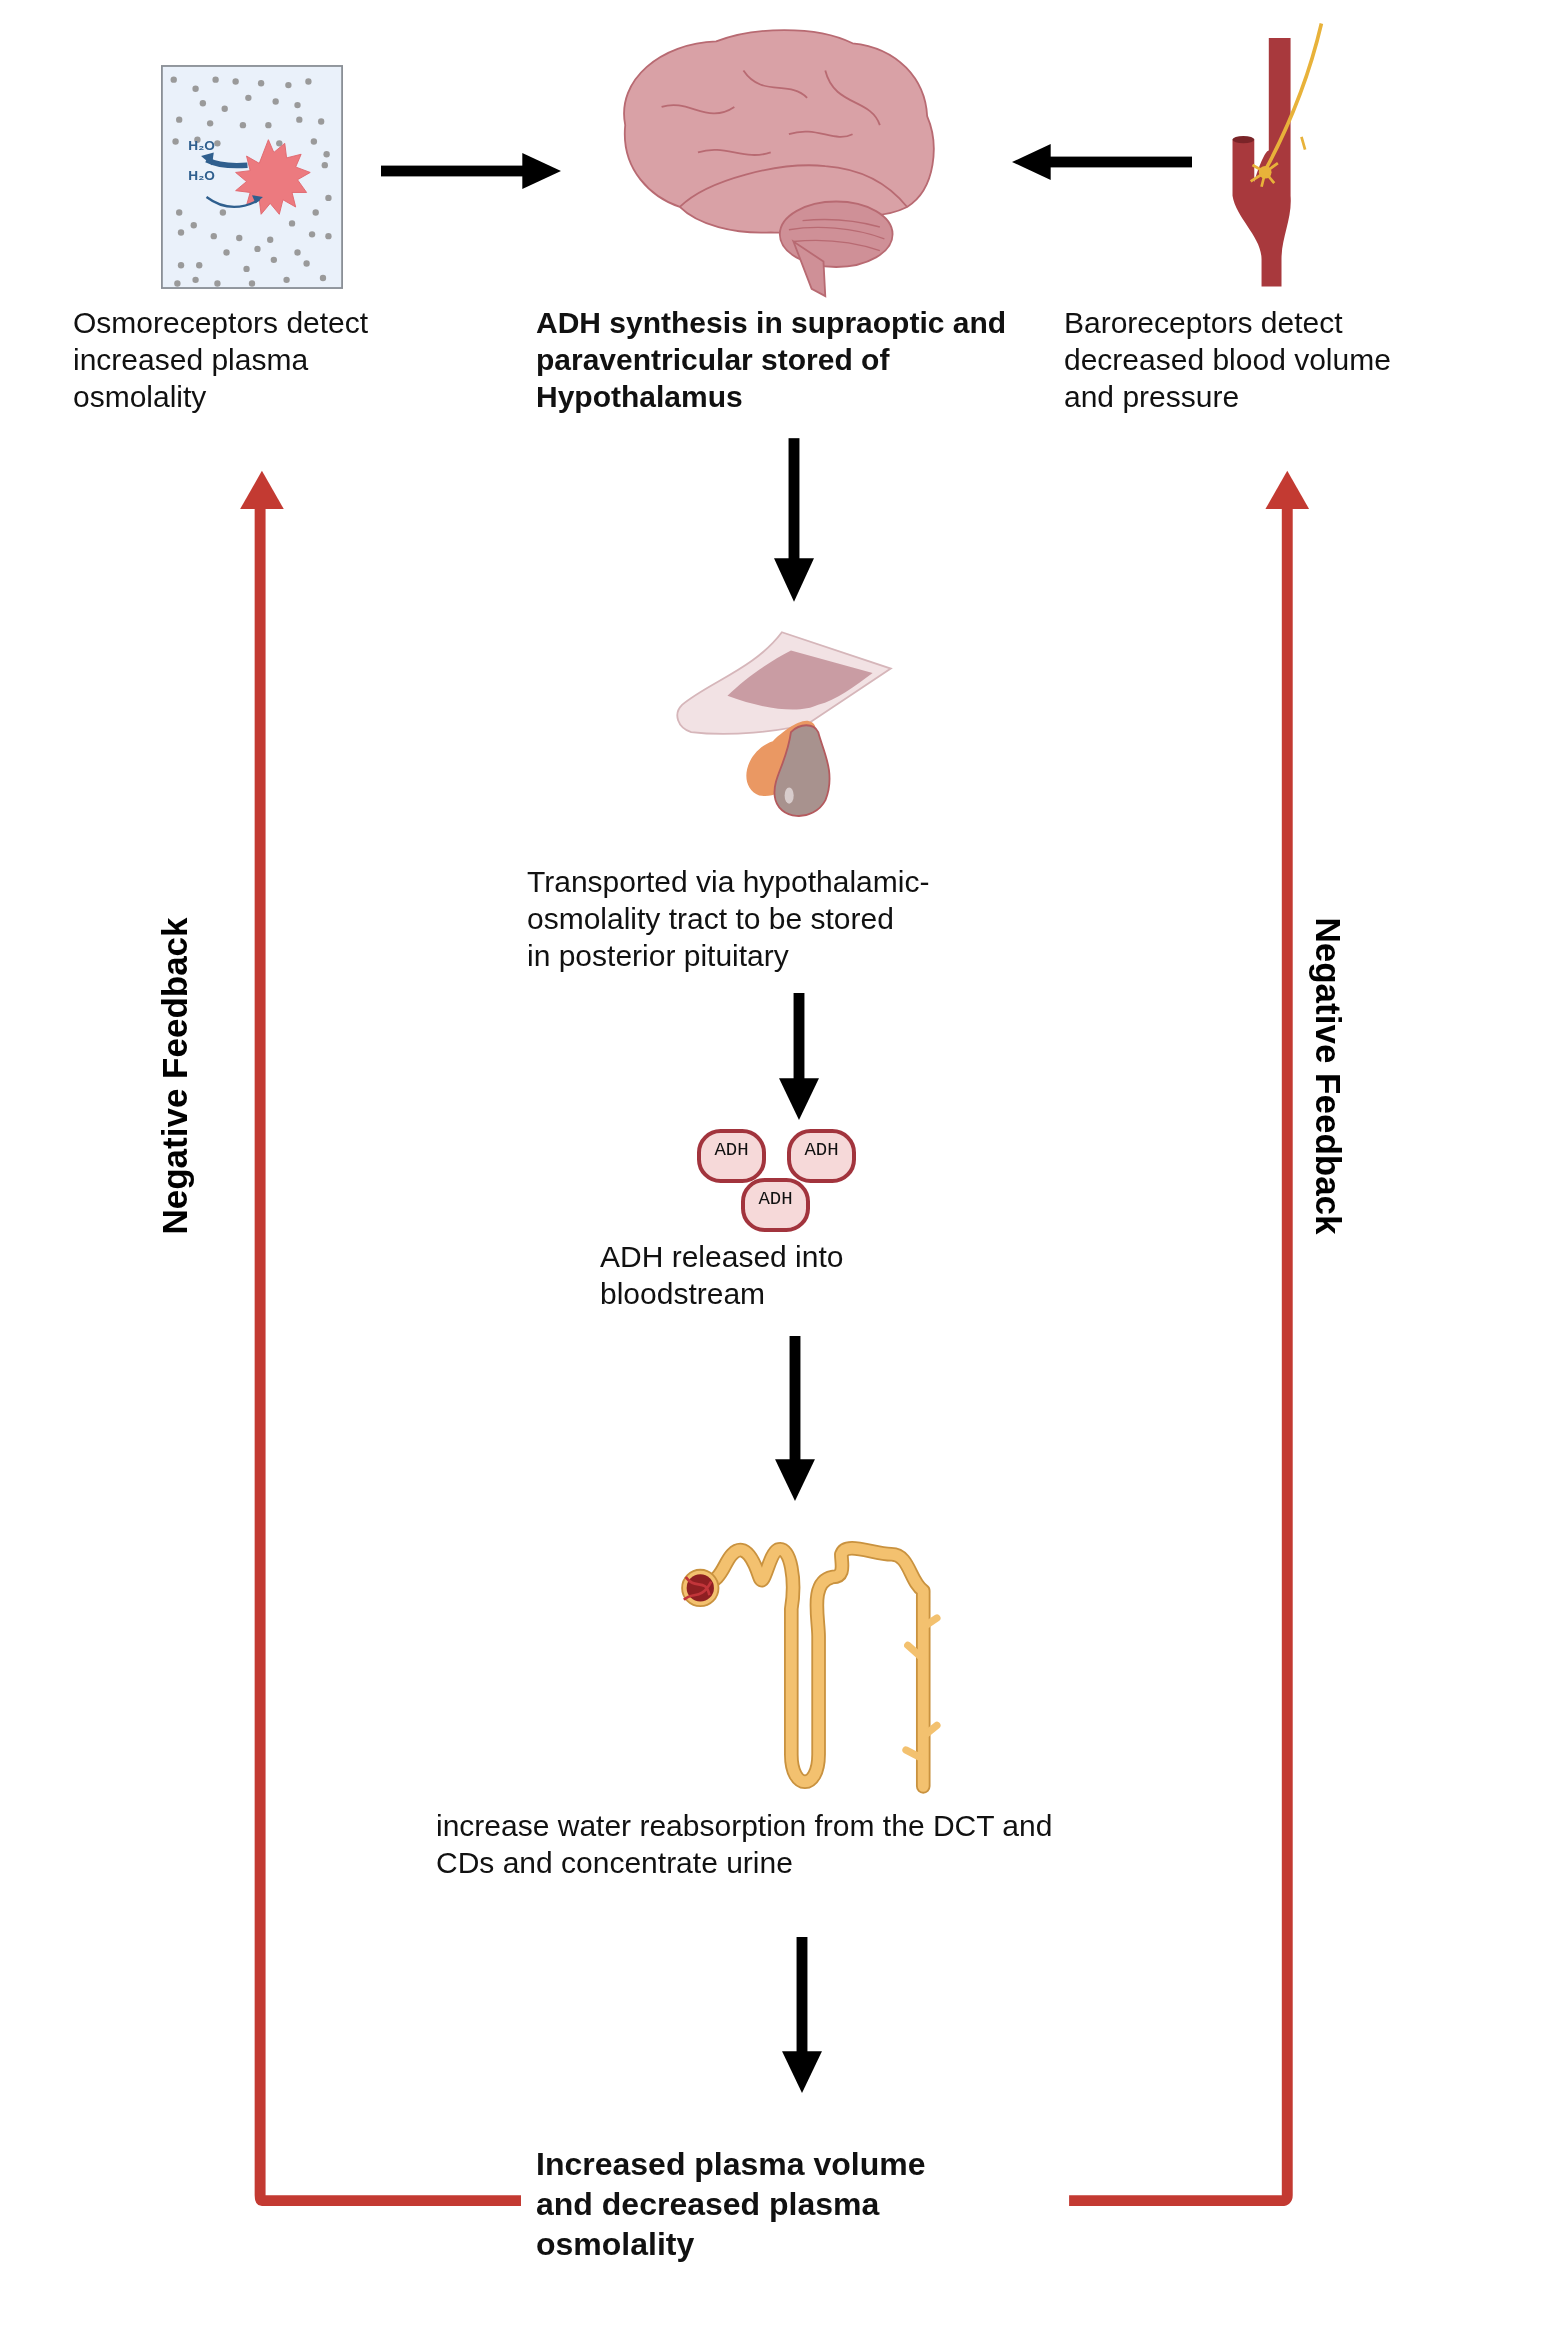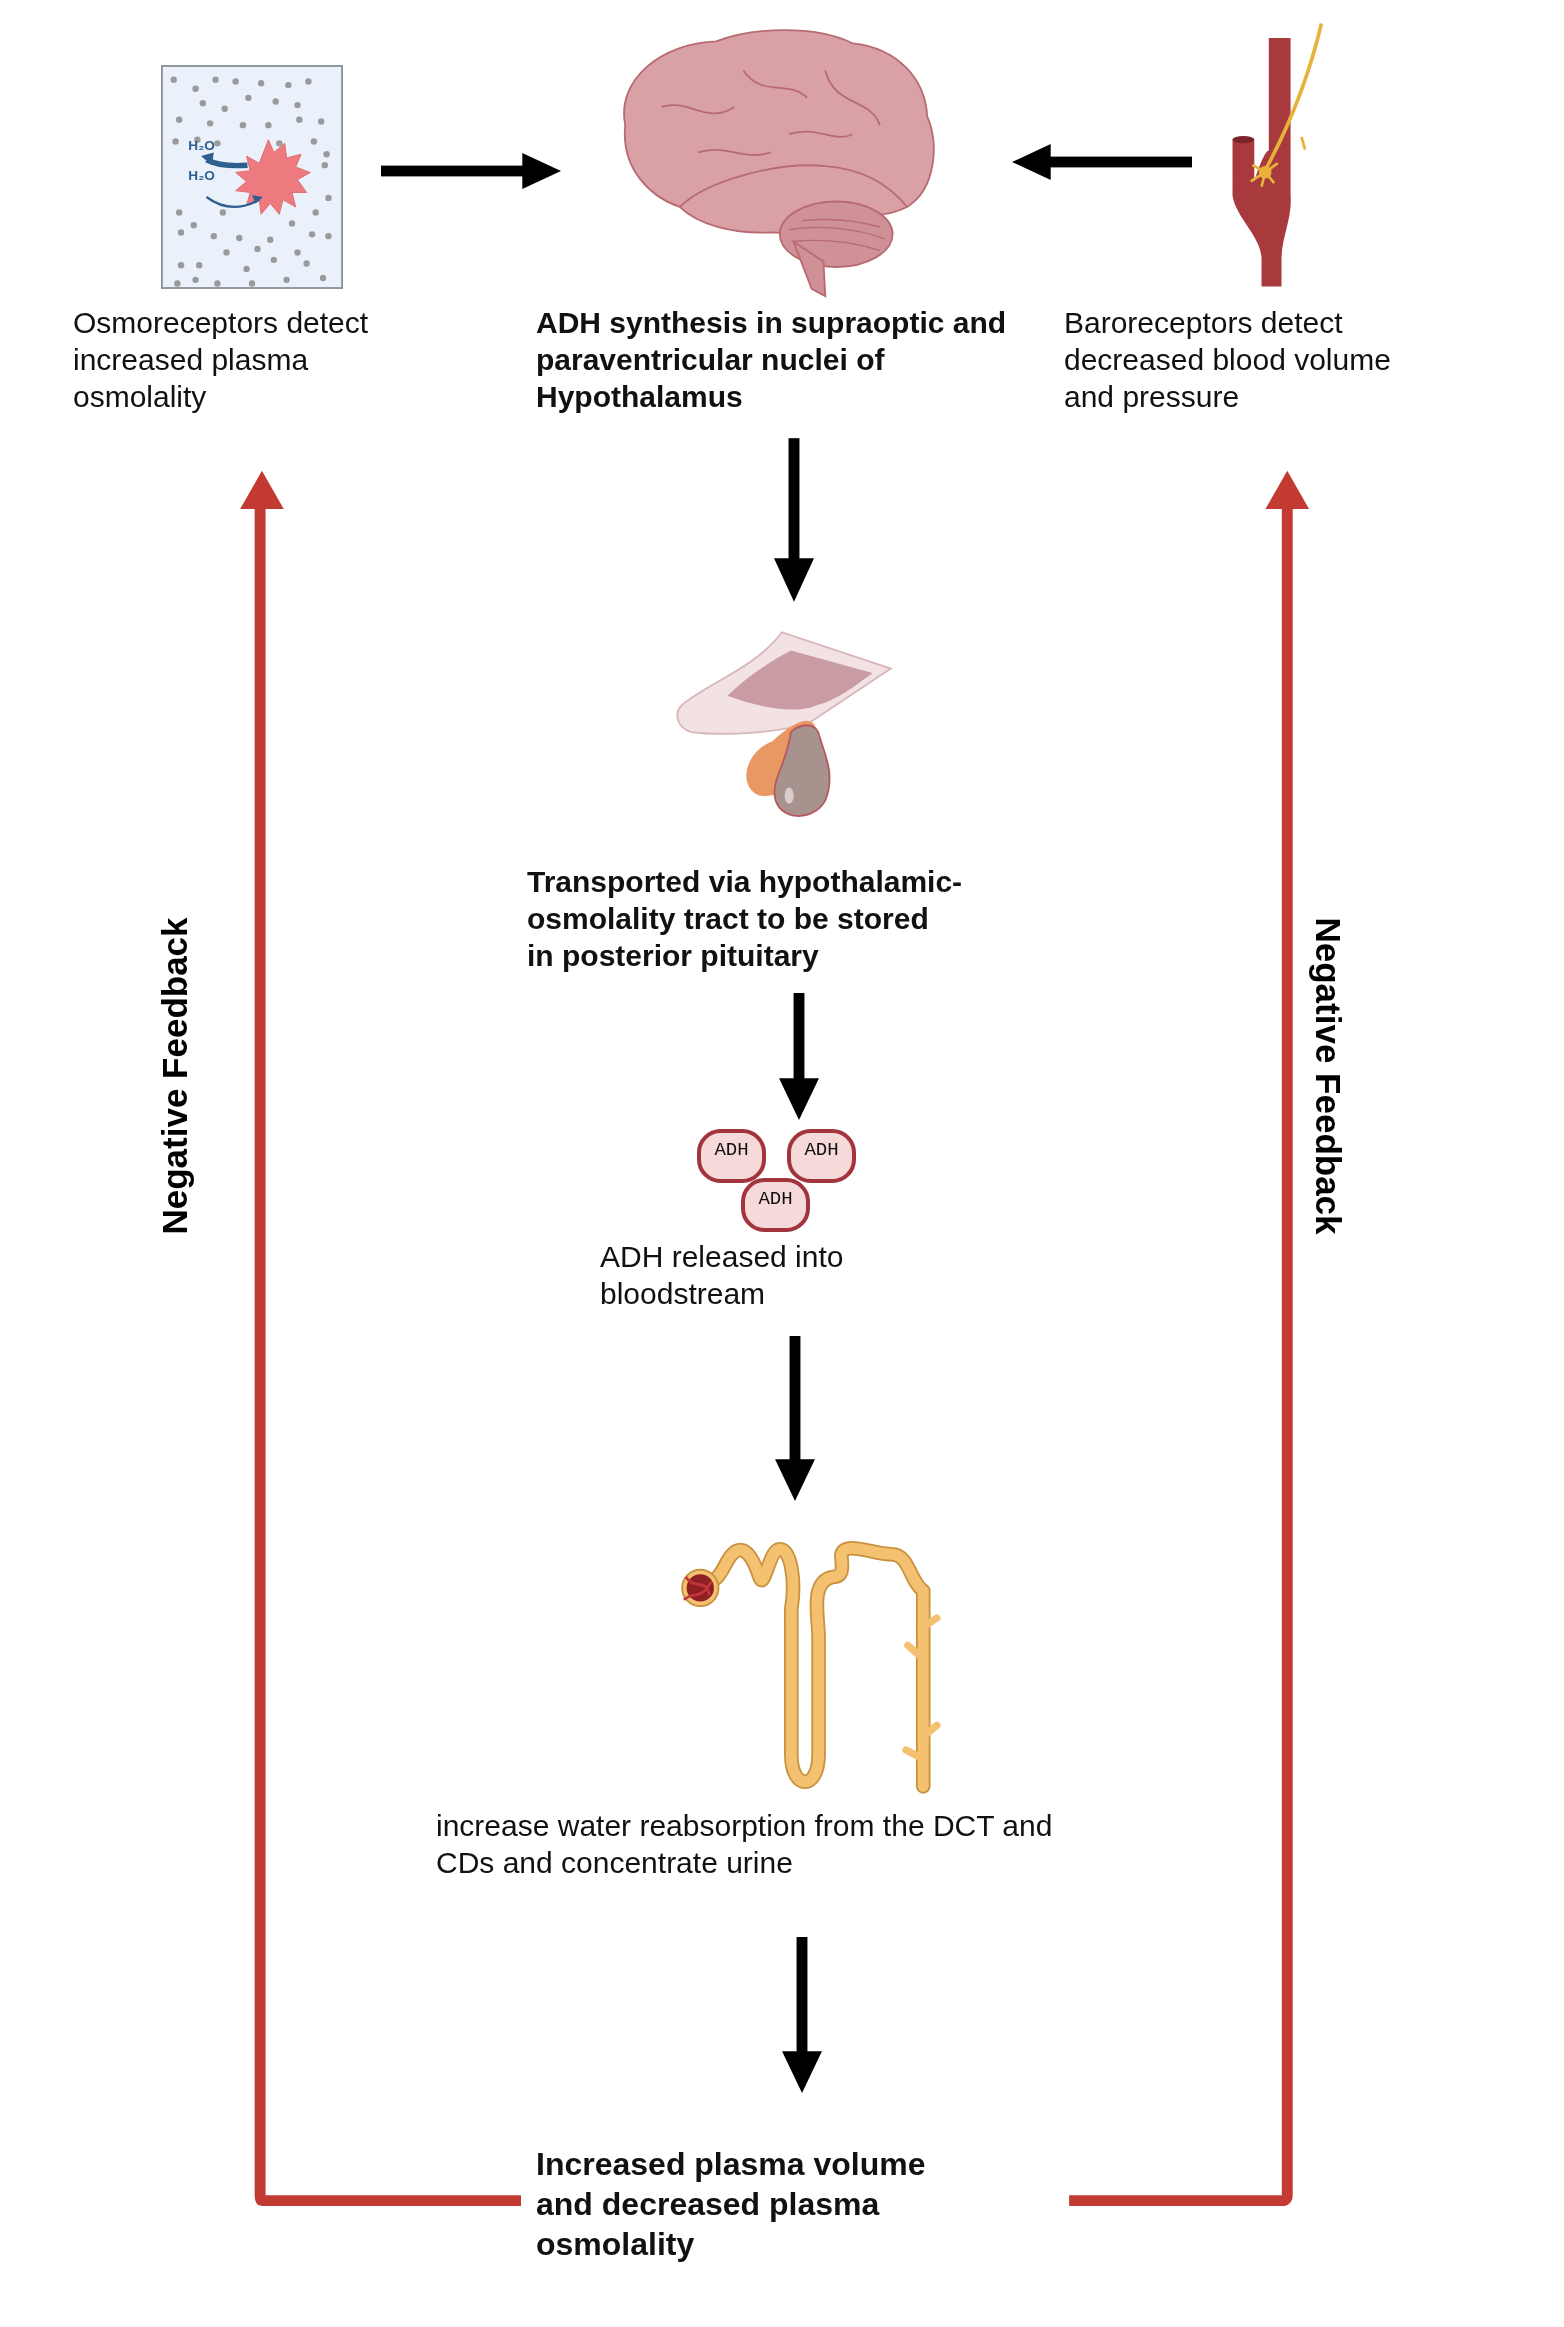--- a/index.html
+++ b/index.html
@@ -122,21 +122,21 @@
   </svg>
 </div>
 
 <div class="label" style="left:73px;top:304px;width:364px;">
   <div>Osmoreceptors detect</div>
   <div>increased plasma</div>
   <div>osmolality</div>
 </div>
 <div class="label bold" style="left:536px;top:304px;width:491px;">
   <div>ADH synthesis in supraoptic and</div>
-  <div>paraventricular nuclei of</div>
+  <div>paraventricular stored of</div>
   <div>Hypothalamus</div>
 </div>
 <div class="label" style="left:1064px;top:304px;width:382px;">
   <div>Baroreceptors detect</div>
   <div>decreased blood volume</div>
   <div>and pressure</div>
 </div>
 
 <div class="abs" style="left:756px;top:438px;width:40px;height:164px;">
   <svg width="40" height="164" viewBox="0 0 44 180">
@@ -148,21 +148,21 @@
 <div class="abs" style="left:655px;top:614px;width:245px;height:218px;">
   <svg width="245" height="218" viewBox="0 0 270 240">
     <path d="M10 100 C40 75 90 60 120 20 L240 60 C210 80 180 100 150 120 C120 130 60 135 20 130 C5 125 0 110 10 100 Z" fill="#f2e2e4" stroke="#d6b6ba" stroke-width="2"></path>
     <path d="M60 90 C80 70 110 50 130 40 L220 65 C200 80 180 95 160 100 C140 110 100 105 60 90 Z" fill="#c99ca3"></path>
     <path d="M95 200 C70 190 80 150 110 140 C120 130 140 115 150 118 C162 120 158 140 150 150 C130 170 130 205 95 200 Z" fill="#ea9863"></path>
     <path d="M130 130 C140 120 155 120 160 130 C165 150 180 175 168 205 C155 230 115 228 112 200 C110 180 125 165 130 130 Z" fill="#a8928e" stroke="#b45a5e" stroke-width="2"></path>
     <ellipse cx="128" cy="200" rx="5" ry="9" fill="#d8cccc"></ellipse>
   </svg>
 </div>
 
-<div class="label" style="left:527px;top:863px;width:509px;font-weight:bold;">
+<div class="label" style="left:527px;top:863px;width:509px;">
   <div>Transported via hypothalamic-</div>
   <div>osmolality tract to be stored</div>
   <div>in posterior pituitary</div>
 </div>
 
 <div class="abs" style="left:761px;top:993px;width:40px;height:127px;">
   <svg width="40" height="127" viewBox="0 0 44 140">
     <rect x="16" y="0" width="12" height="96" fill="#000"></rect>
     <polygon points="0,94 44,94 22,140" fill="#000"></polygon>
   </svg>

